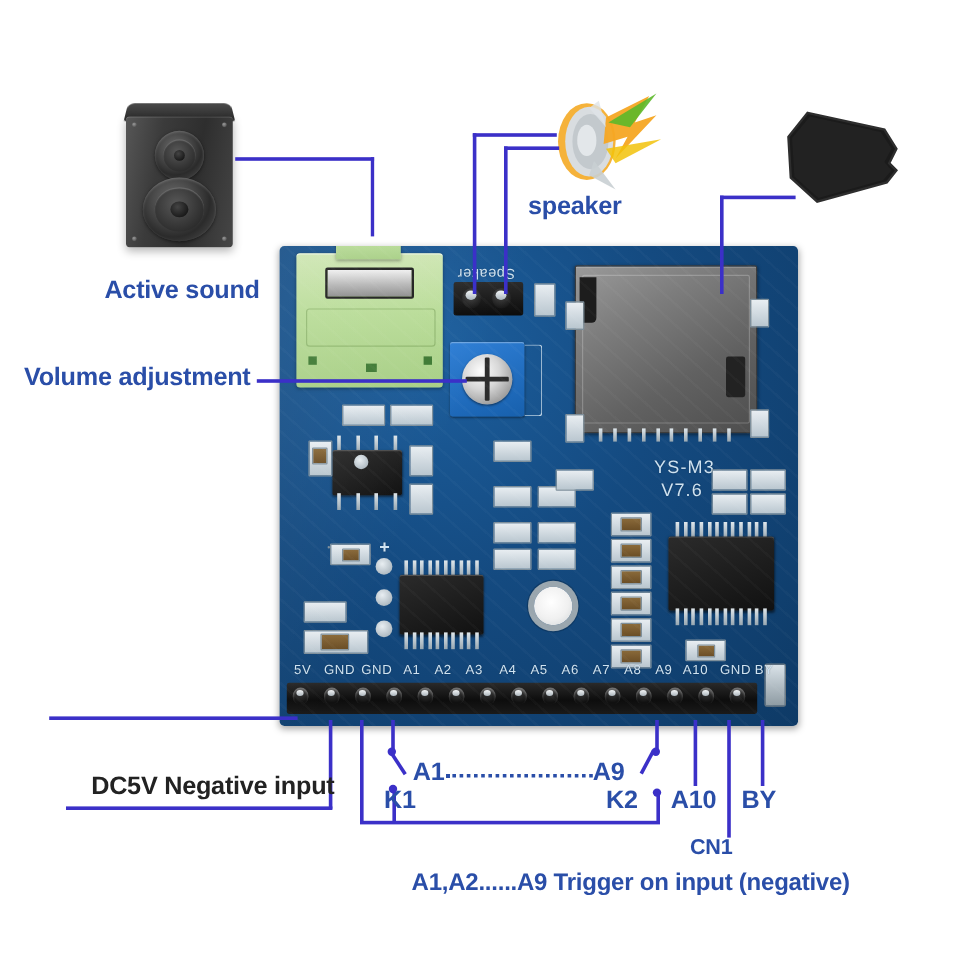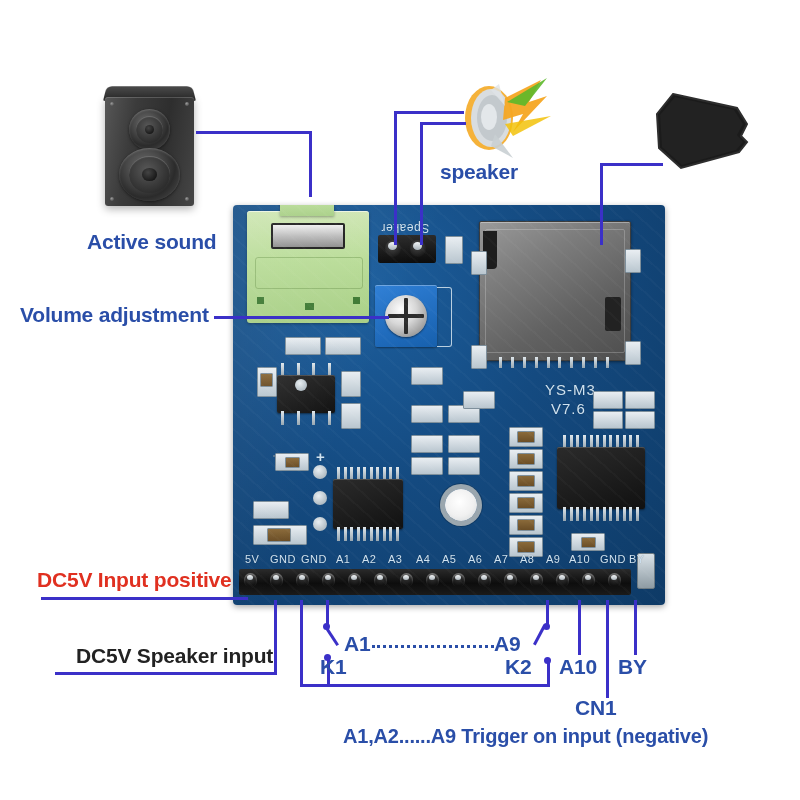--- a/index.html
+++ b/index.html
@@ -540,32 +540,31 @@
 
   <div class="dots-line" style="left:372px; top:645px; width:122px;"></div>
 
   <div class="lbl" style="left:87px; top:230px; font-size:21px;">Active sound</div>
 
   <div class="lbl" style="left:20px; top:303px; font-size:21px;">Volume adjustment</div>
 
   <div class="lbl" style="left:440px; top:160px; font-size:21px;">speaker</div>
 
 
-  <div class="lbl red" style="left:37px; top:568px; font-size:21px;">DC5V Input positive</div>
-
-  <div class="lbl" style="left:76px; top:644px; font-size:21px; color:#222;">DC5V Speaker input</div>
+
+  <div class="lbl" style="left:76px; top:644px; font-size:21px; color:#222;">DC5V Negative input</div>
 
   <div class="lbl" style="left:344px; top:632px; font-size:21px;">A1</div>
   <div class="lbl" style="left:494px; top:632px; font-size:21px;">A9</div>
 
   <div class="lbl" style="left:320px; top:655px; font-size:21px;">K1</div>
 
   <div class="lbl" style="left:505px; top:655px; font-size:21px;">K2</div>
 
   <div class="lbl" style="left:559px; top:655px; font-size:21px;">A10</div>
 
   <div class="lbl" style="left:618px; top:655px; font-size:21px;">BY</div>
 
-  <div class="lbl" style="left:575px; top:696px; font-size:21px;">CN1</div>
+  <div class="lbl" style="left:575px; top:696px; font-size:18px;">CN1</div>
 
   <div class="lbl" style="left:343px; top:725px; font-size:20px;">A1,A2......A9 Trigger on input (negative)</div>
 
 </div>
 
 </body></html>

